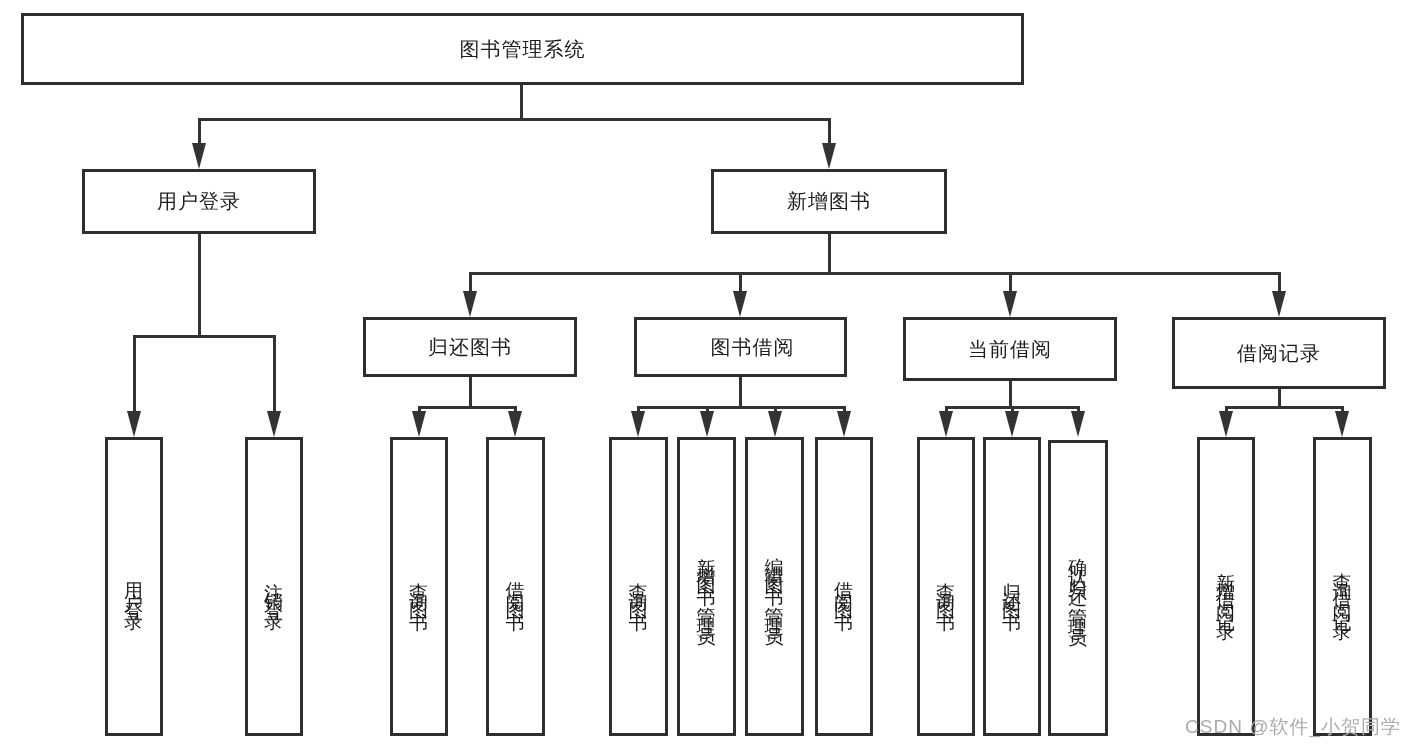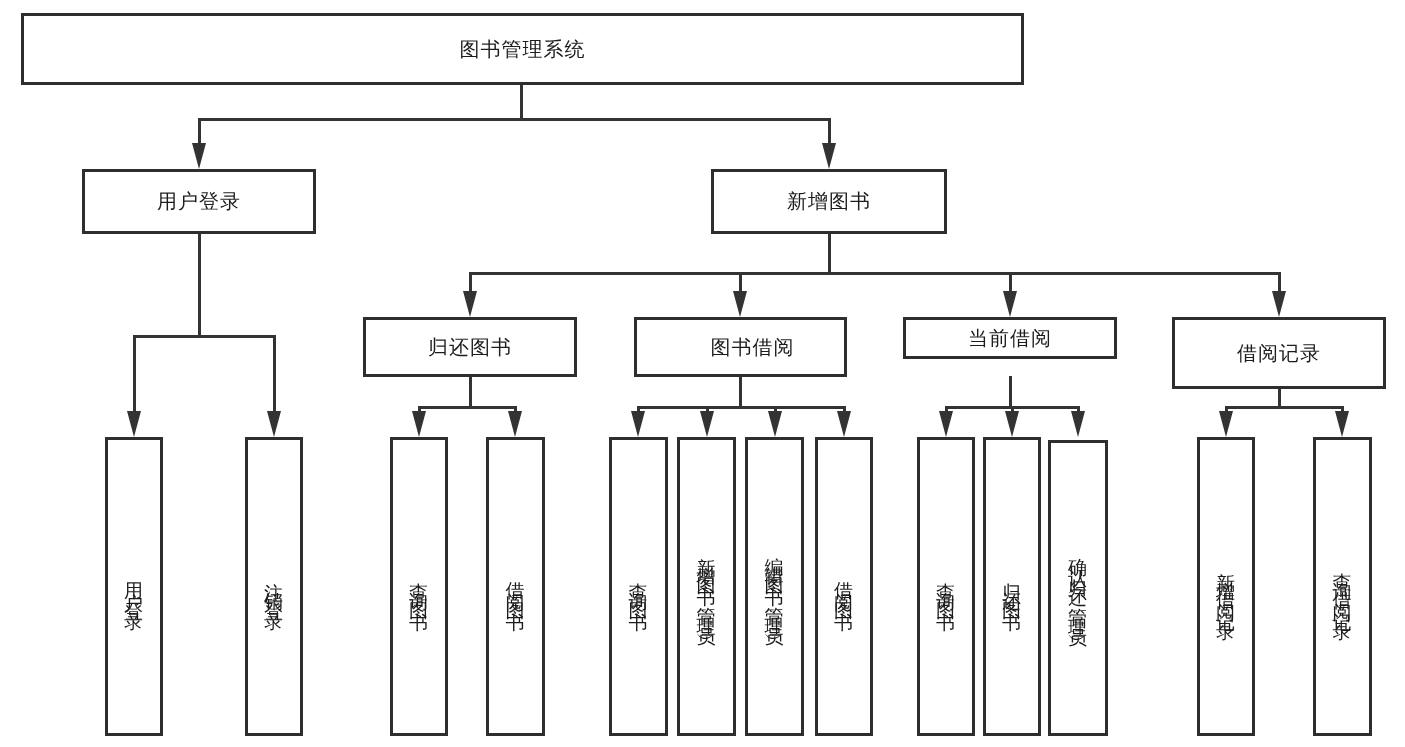--- a/index.html
+++ b/index.html
@@ -100,21 +100,21 @@
   <div class="node hlabel" style="left:711px;top:169px;width:236px;height:65px;">
     <span>新增图书</span>
   </div>
 
   <div class="node hlabel" style="left:363px;top:317px;width:214px;height:60px;">
     <span>归还图书</span>
   </div>
   <div class="node hlabel" style="left:634px;top:317px;width:213px;height:60px;padding-left:24px;">
     <span>图书借阅</span>
   </div>
-  <div class="node hlabel" style="left:903px;top:317px;width:214px;height:42px;">
+  <div class="node hlabel" style="left:903px;top:317px;width:214px;height:64px;">
     <span>当前借阅</span>
   </div>
   <div class="node hlabel" style="left:1172px;top:317px;width:214px;height:72px;">
     <span>借阅记录</span>
   </div>
 
   <div class="node leaf" style="left:105px;top:437px;width:58px;height:299px;">
     <span>用户登录</span>
   </div>
   <div class="node leaf" style="left:245px;top:437px;width:58px;height:299px;">
@@ -151,14 +151,15 @@
     <span>确认归还（管理员）</span>
   </div>
 
   <div class="node leaf" style="left:1197px;top:437px;width:58px;height:299px;">
     <span>新增借阅记录</span>
   </div>
   <div class="node leaf" style="left:1313px;top:437px;width:59px;height:299px;">
     <span>查询借阅记录</span>
   </div>
 
+  <div class="watermark">CSDN @软件_小贺同学</div>
 
 </div>
 
 </body></html>

